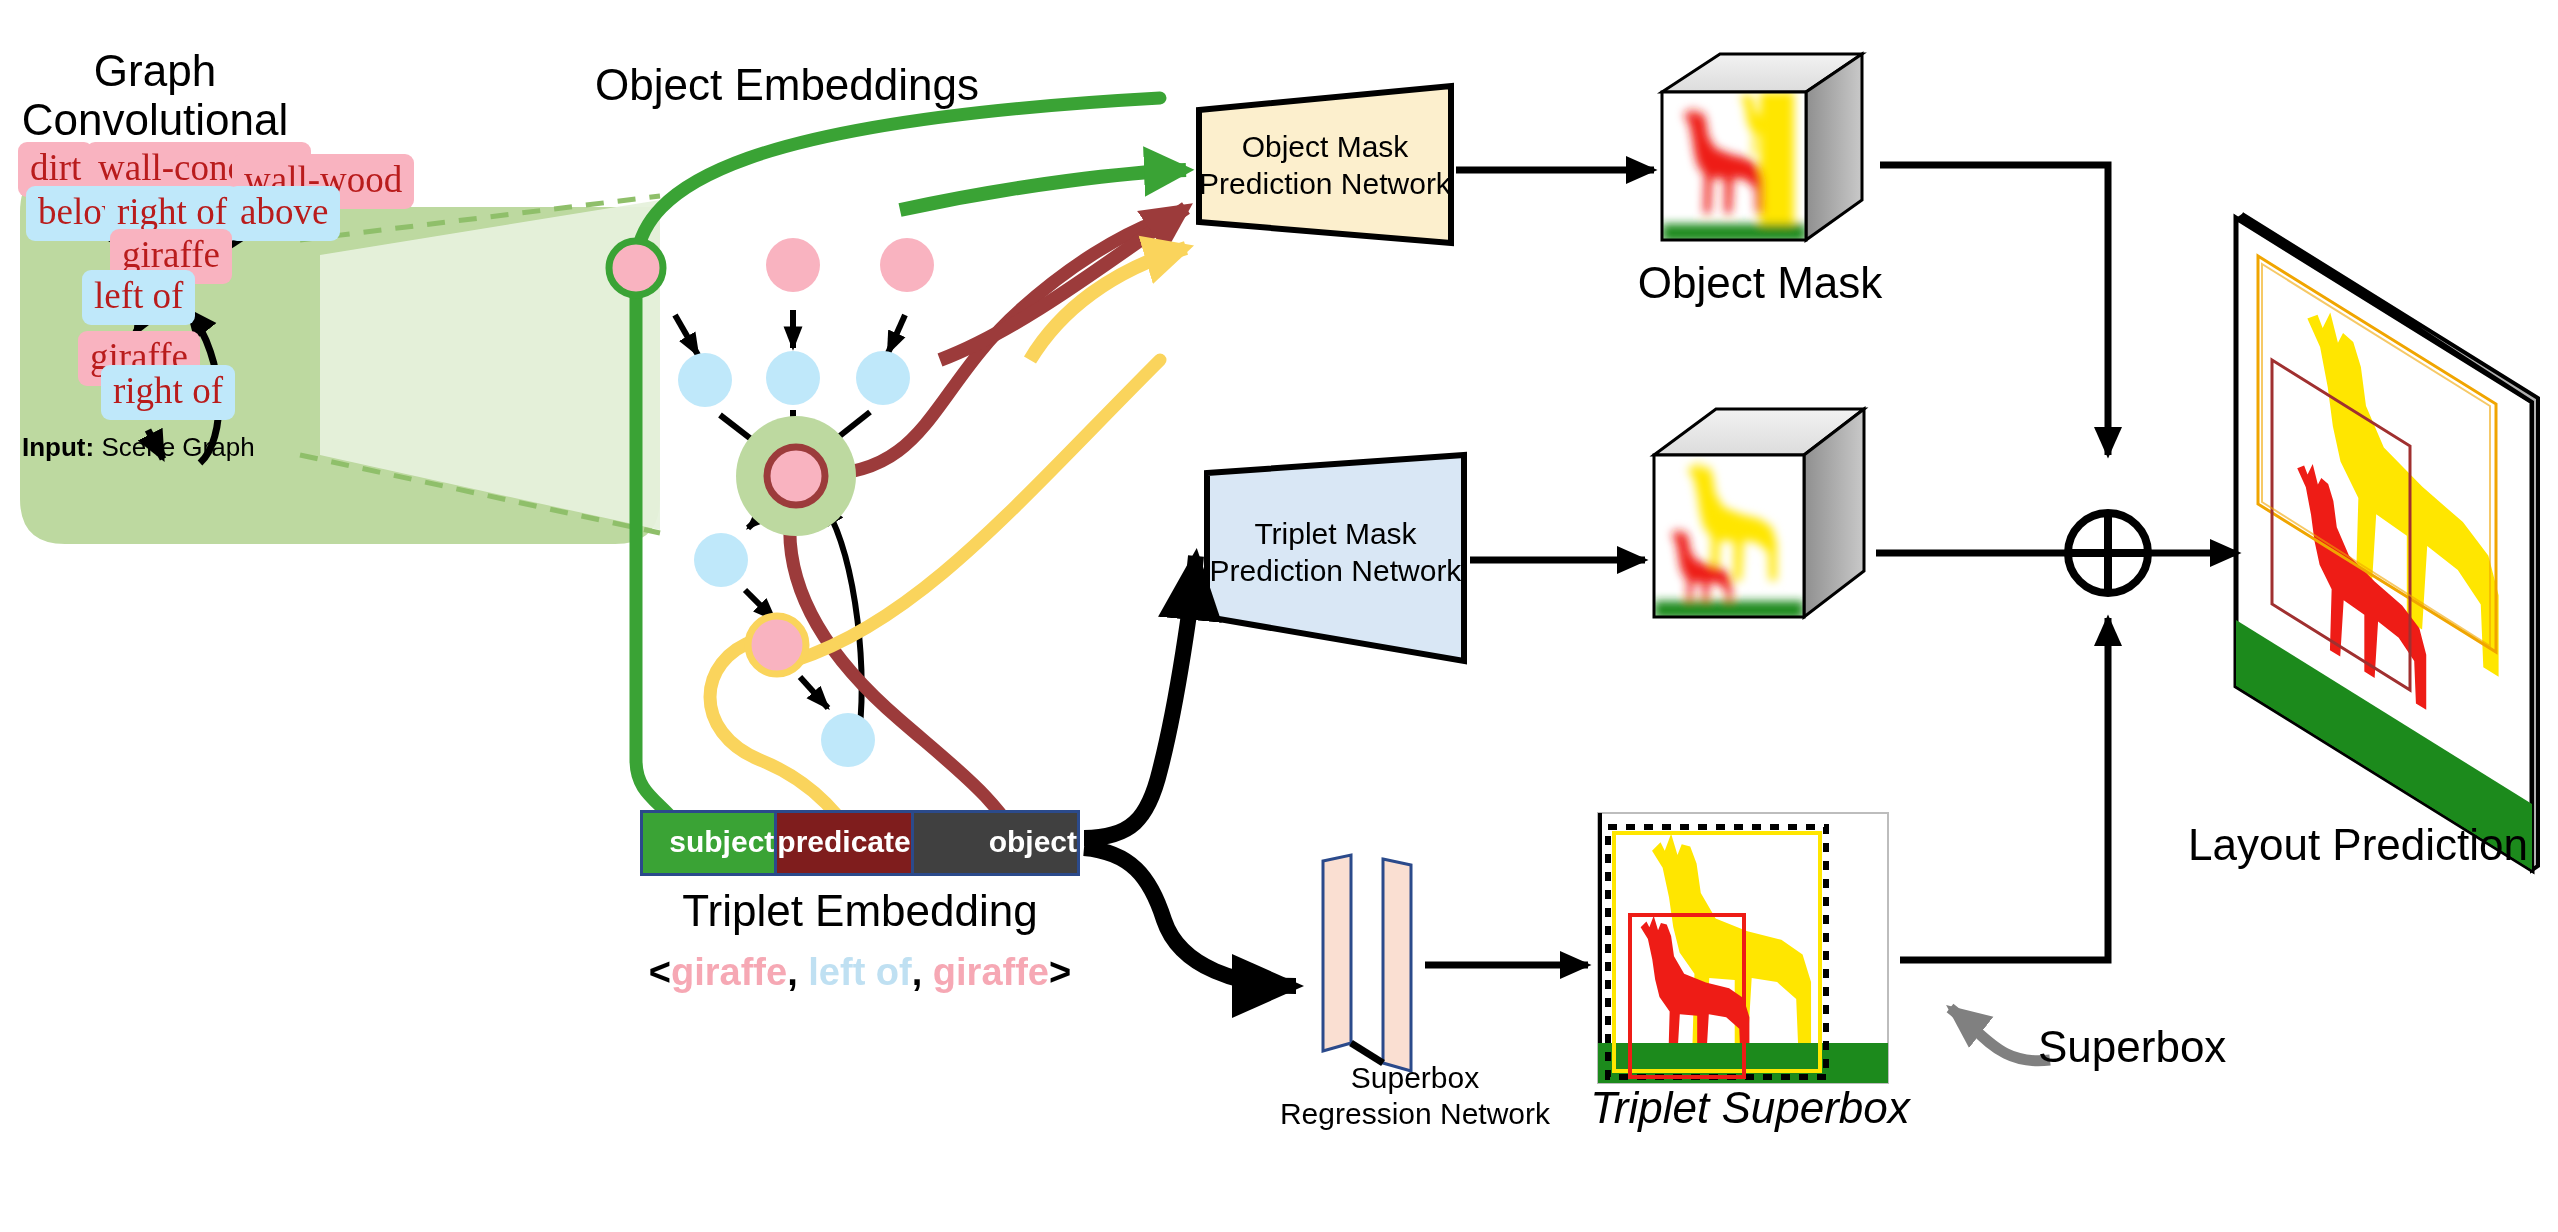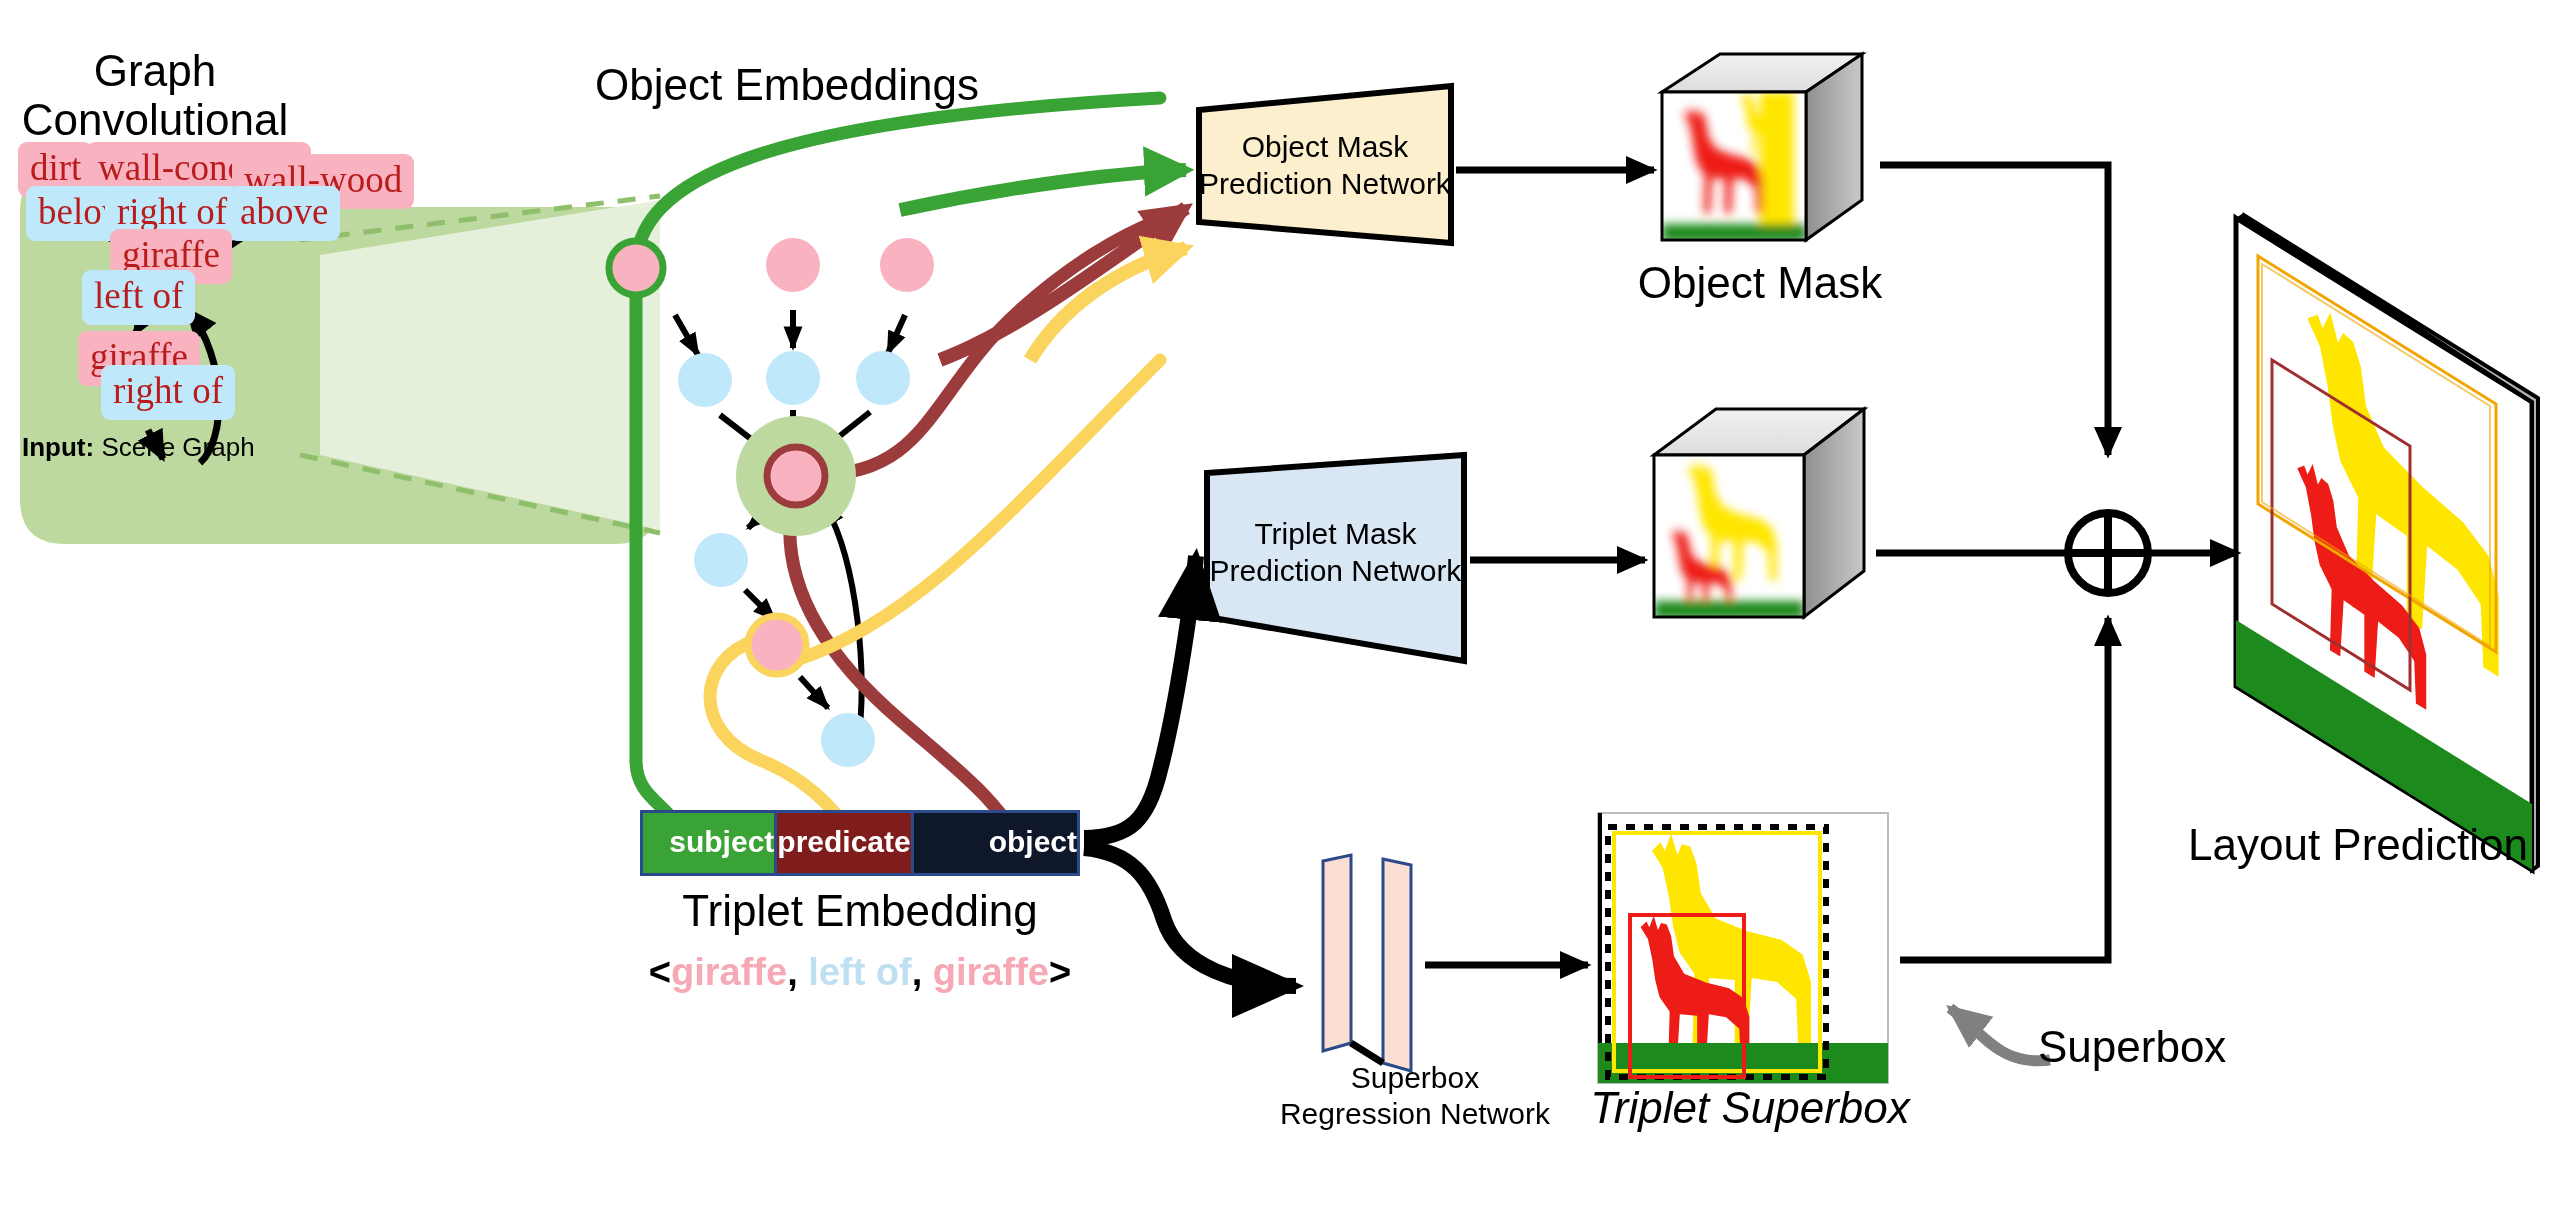--- a/index.html
+++ b/index.html
@@ -160,21 +160,21 @@
     <circle cx="121" cy="500" r="27" fill="#bfe8fa"></circle>
     <circle cx="177" cy="585" r="29" fill="#f9b3c0" stroke="#fad45c" stroke-width="7"></circle>
     <circle cx="248" cy="680" r="27" fill="#bfe8fa"></circle>
   </svg>
 </div>
 
 <div class="abs" style="left:640px;top:810px;width:440px;">
   <div id="triplet-bar">
     <div class="seg" style="background:#3aa335;">subject</div>
     <div class="seg" style="background:#7f1d1d;">predicate</div>
-    <div class="seg" style="background:#0f172a;padding-left:32px;">object</div>
+    <div class="seg" style="background:#404040;padding-left:32px;">object</div>
   </div>
   <div class="caption" style="margin-top:10px;">Triplet Embedding</div>
   <div style="text-align:center;font-size:38px;font-weight:bold;margin-top:16px;white-space:nowrap;">
     <span>&lt;</span><span style="color:#f6a8b4;">giraffe</span><span>,</span> <span style="color:#bfe0f2;">left of</span><span>,</span> <span style="color:#f6a8b4;">giraffe</span><span>&gt;</span>
   </div>
 </div>
 
 <div class="trap" style="left:1195px;top:82px;width:260px;height:165px;">
   <svg width="260" height="165">
     <polygon points="4,28 256,4 256,161 4,140" fill="#fcefcd" stroke="#000" stroke-width="6"></polygon>

